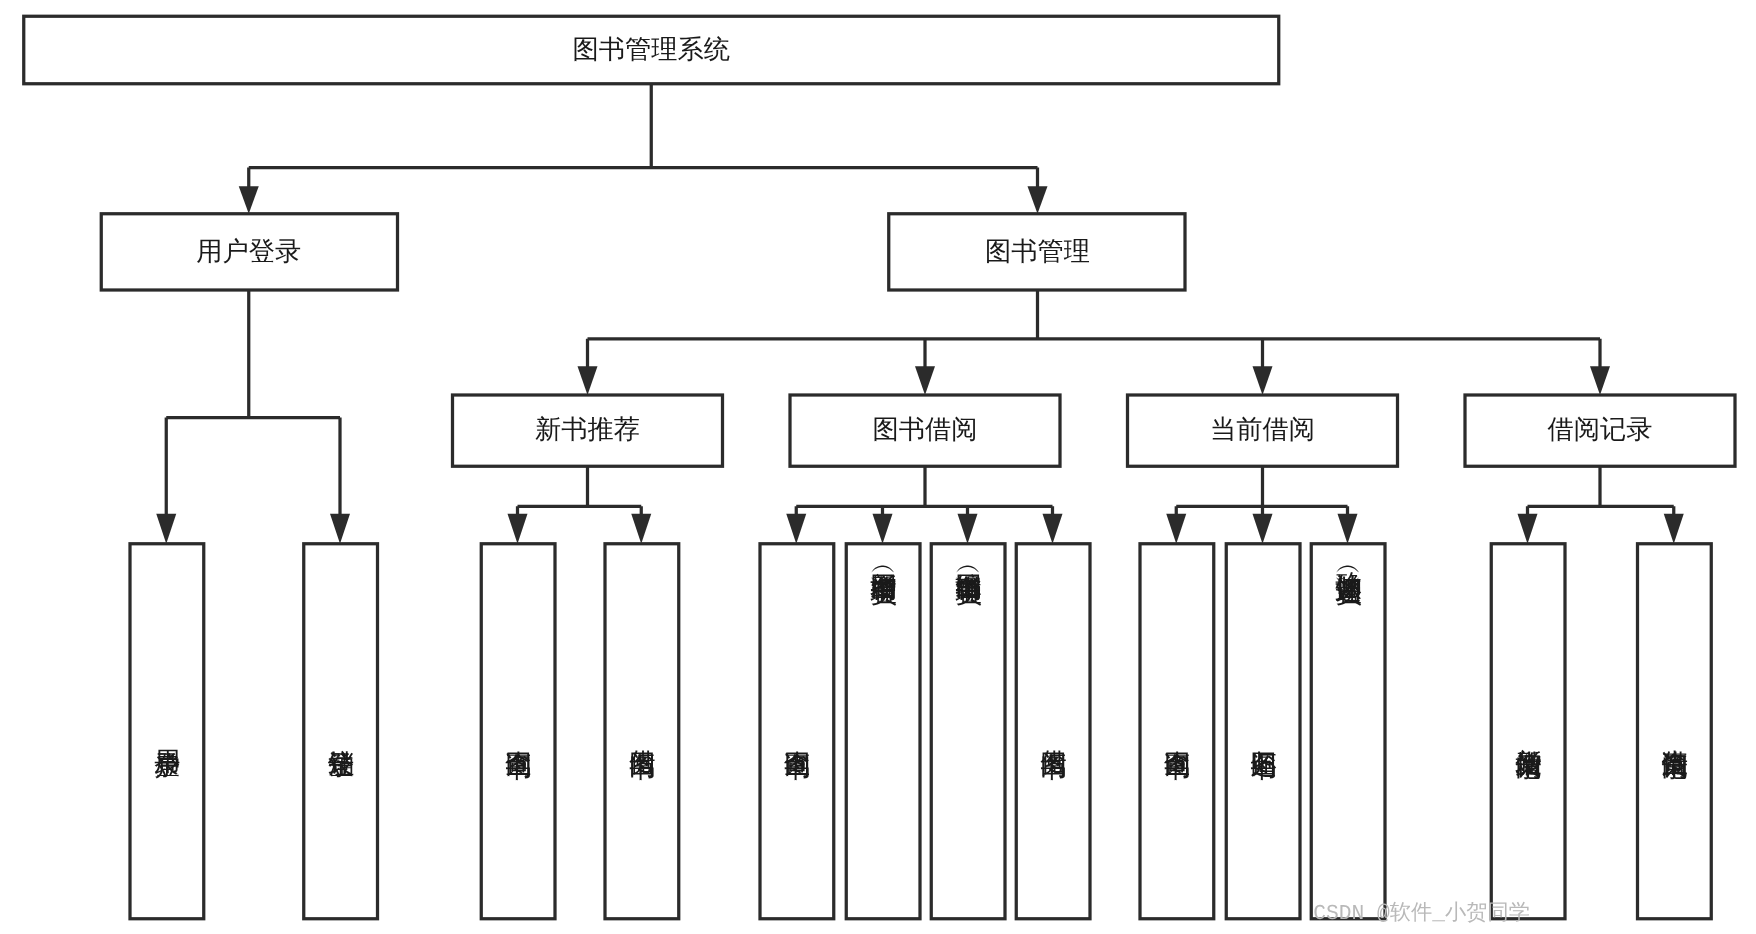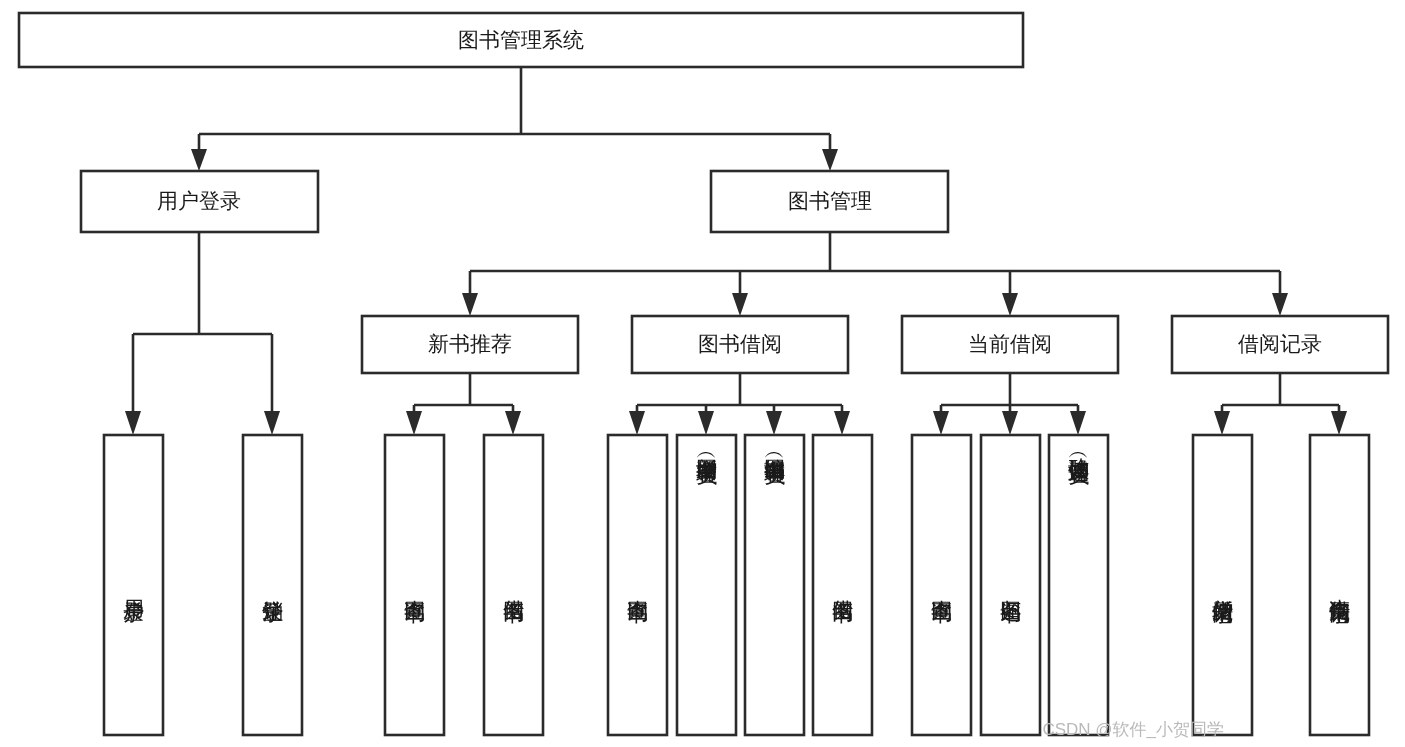--- a/index.html
+++ b/index.html
@@ -63,21 +63,21 @@
     line-height: 1.08;
     color: #1a1a1a;
     letter-spacing: 1px;
     white-space: nowrap;
     text-align: center;
   }
   .watermark {
     position: absolute;
     right: 12px;
     bottom: 6px;
-    font-family: Liberation Sans, sans-serif;
+    font-family: Liberation Mono, monospace;
     font-size: 17px;
     color: #b9b9b9;
     white-space: nowrap;
     user-select: none;
   }
 </style>
 </head>
 <body>
 
 <div id="diagram-root">

